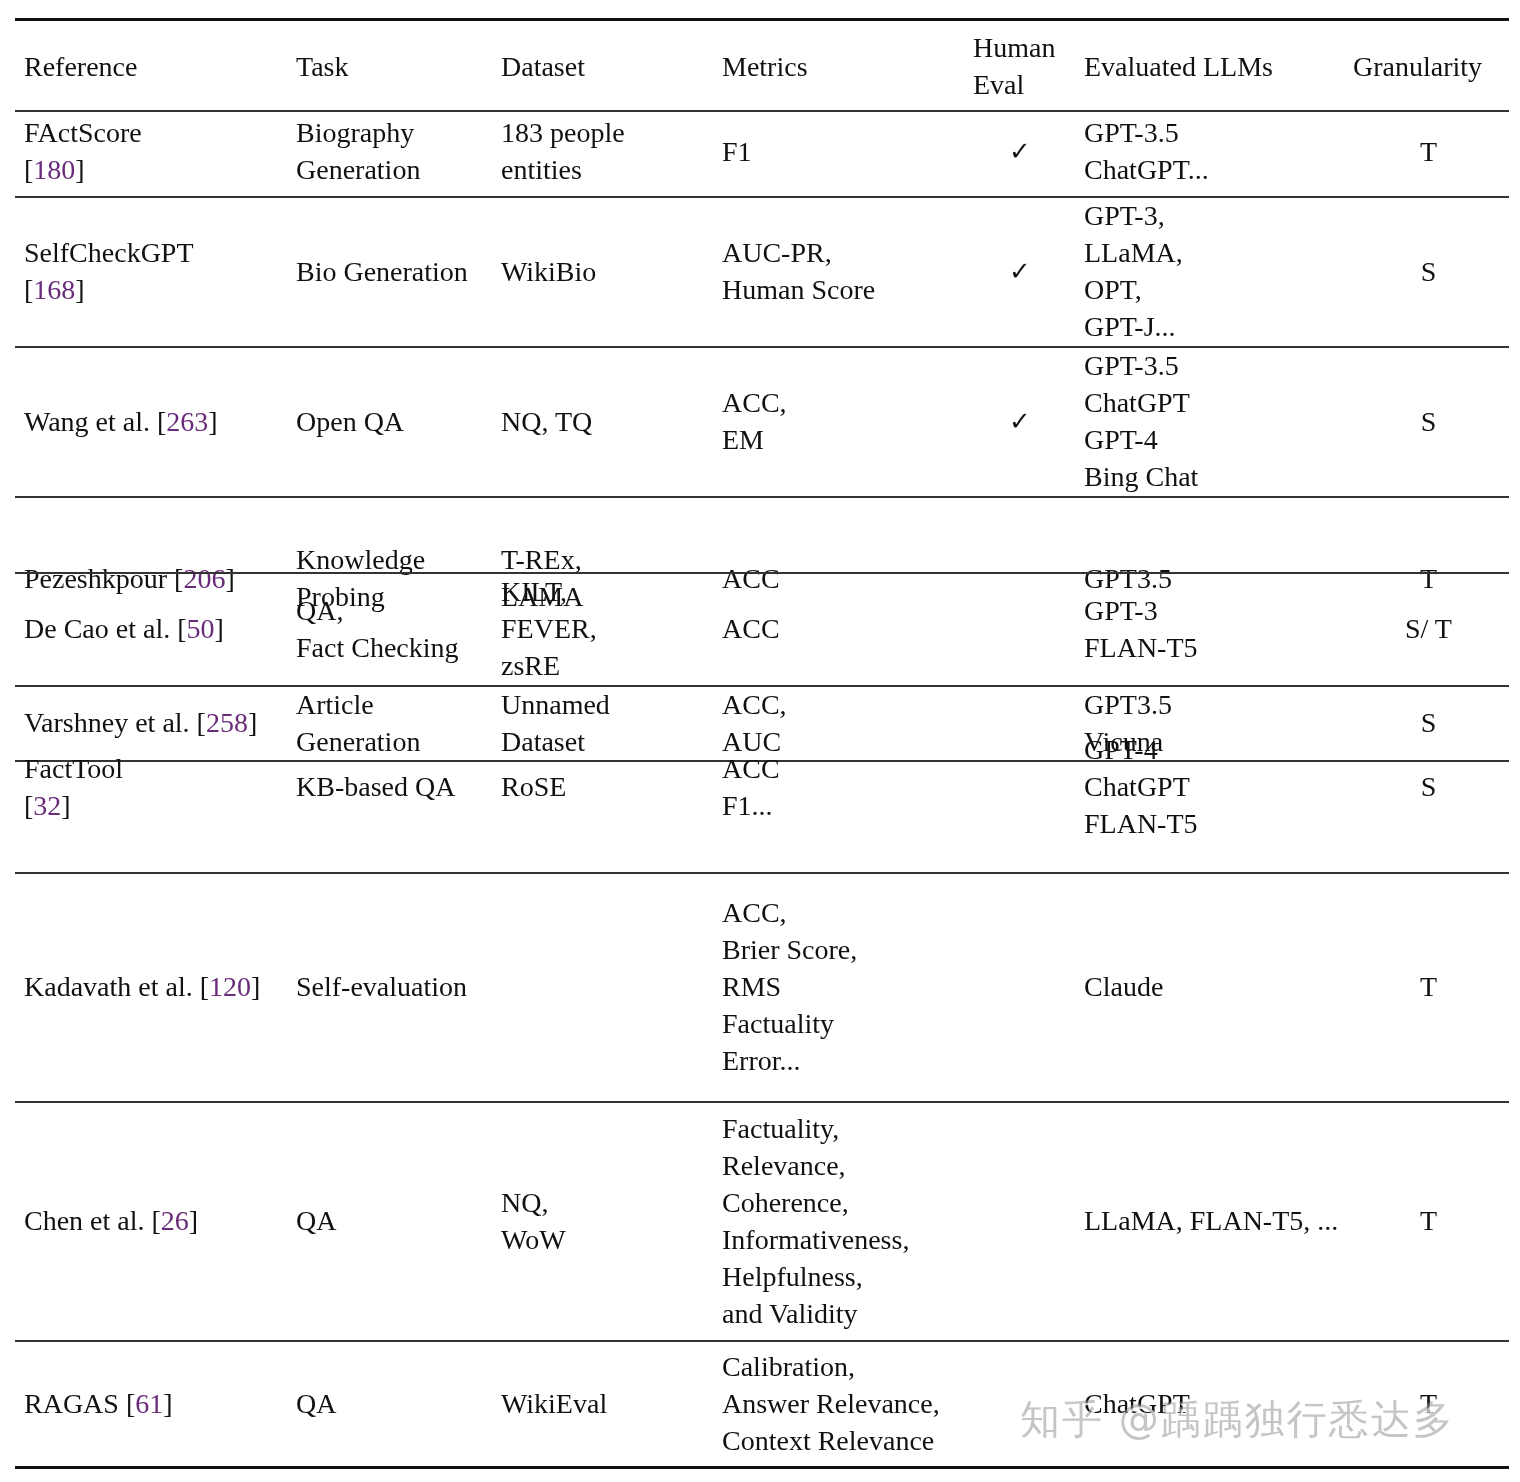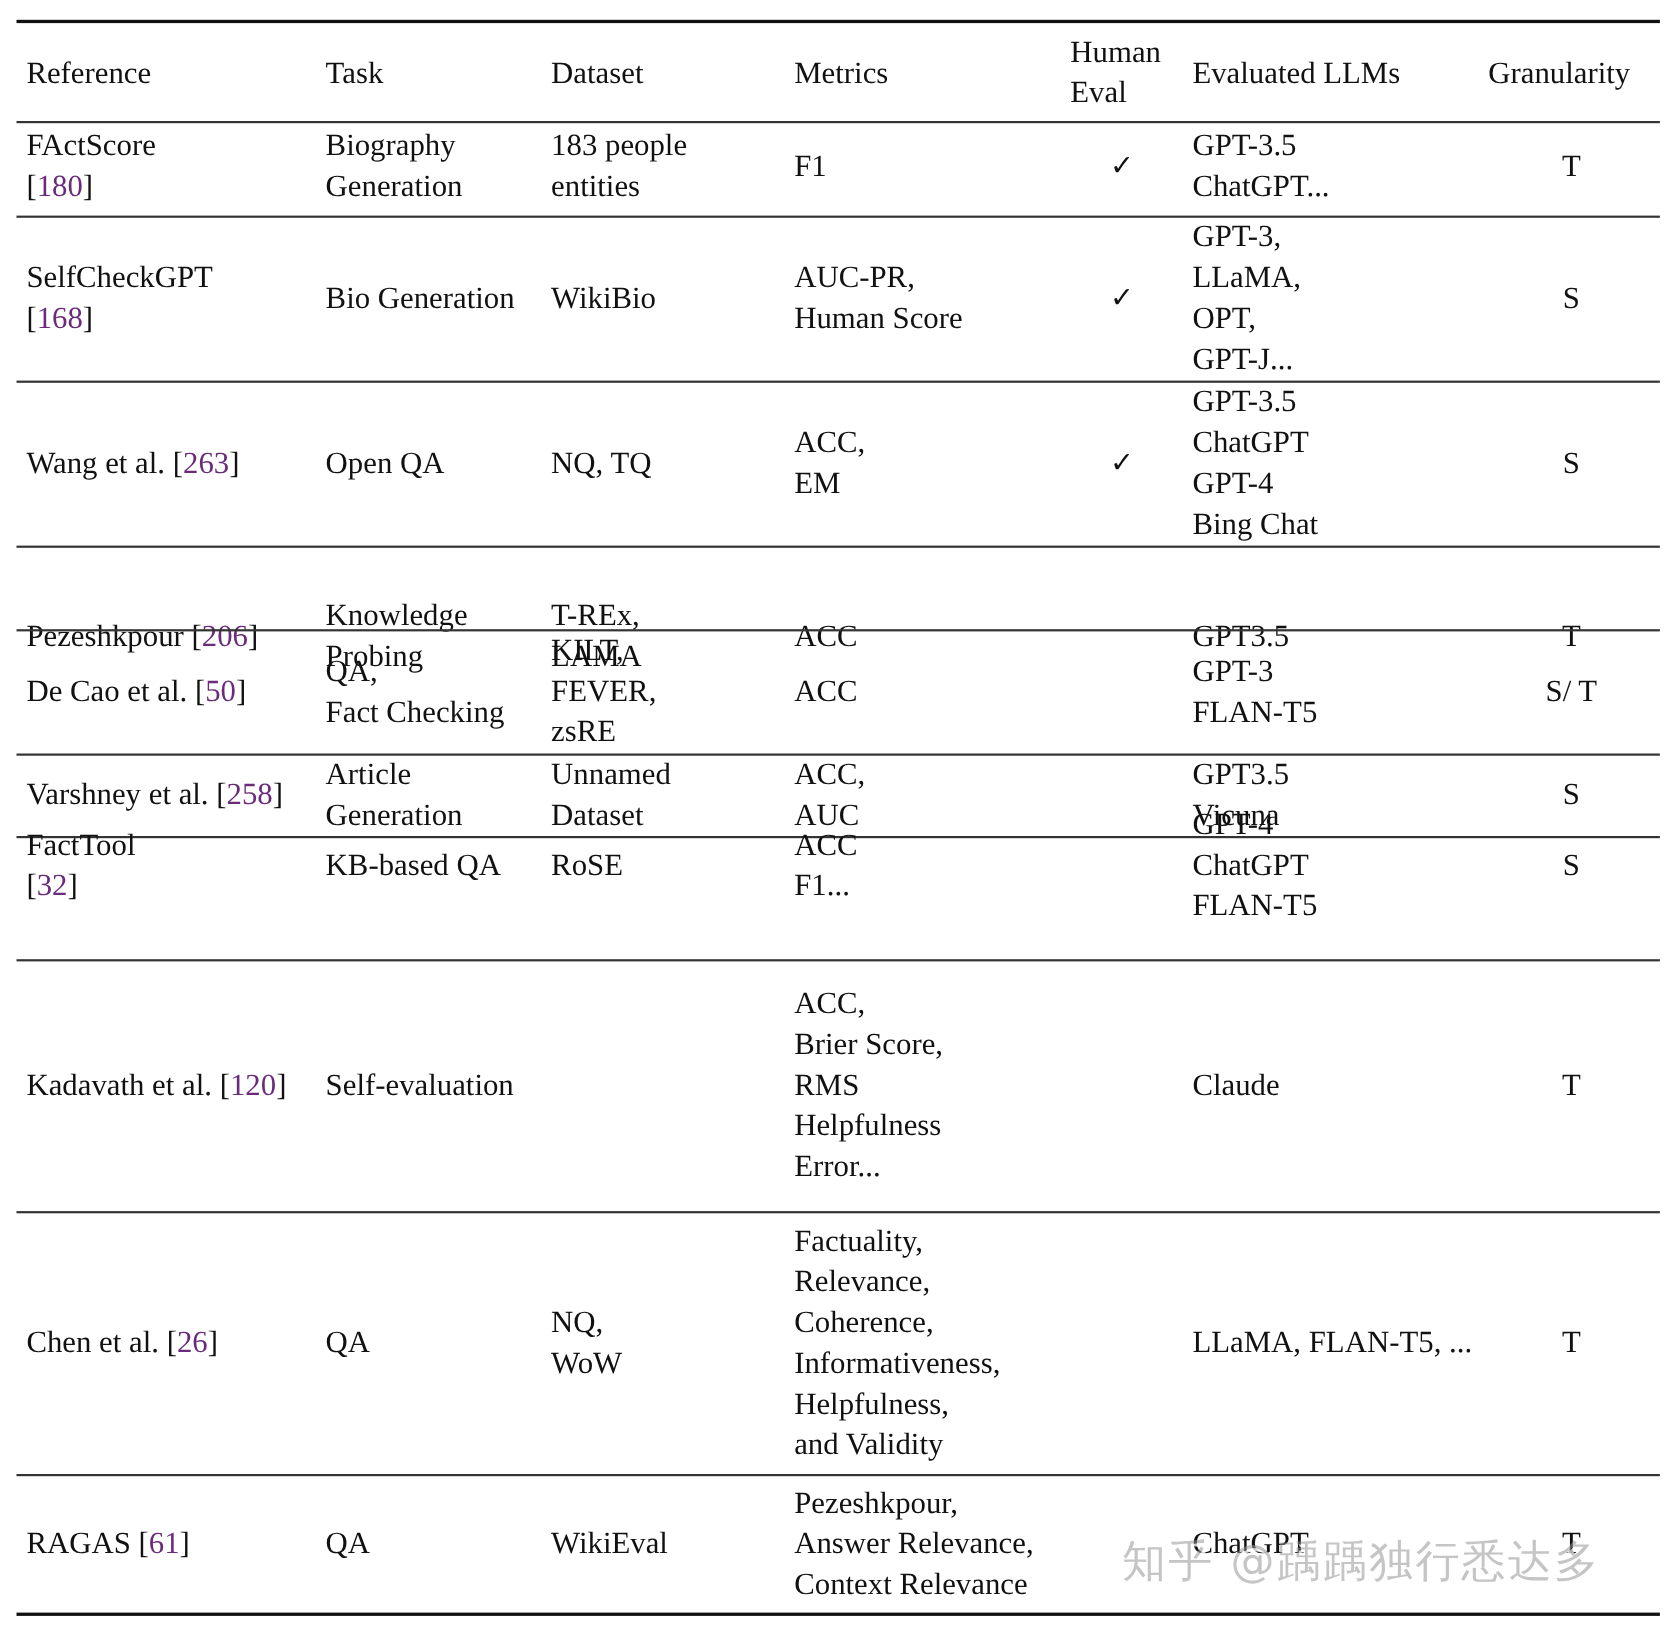--- a/index.html
+++ b/index.html
@@ -259,21 +259,21 @@
         <div class="cell c-ref">
           <span><span style="display: inline;">Kadavath et al.</span> <span style="display: inline;"><span style="display: inline;">[</span><span class="ref" style="display: inline;">120</span><span style="display: inline;">]</span></span></span>
         </div>
         <div class="cell c-task">
           <span>Self-evaluation</span>
         </div>
         <div class="cell c-met">
           <span>ACC,</span>
           <span>Brier Score,</span>
           <span>RMS</span>
-          <span>Helpfulness</span>
+          <span>Factuality</span>
           <span>Error...</span>
         </div>
         <div class="cell c-hum center check">
           <span></span>
         </div>
         <div class="cell c-llm">
           <span>Claude</span>
         </div>
         <div class="cell c-gran center">
           <span>T</span>
@@ -314,21 +314,21 @@
         <div class="cell c-ref">
           <span><span style="display: inline;">RAGAS</span> <span style="display: inline;"><span style="display: inline;">[</span><span class="ref" style="display: inline;">61</span><span style="display: inline;">]</span></span></span>
         </div>
         <div class="cell c-task">
           <span>QA</span>
         </div>
         <div class="cell c-data">
           <span>WikiEval</span>
         </div>
         <div class="cell c-met">
-          <span>Pezeshkpour,</span>
+          <span>Calibration,</span>
           <span>Answer Relevance,</span>
           <span>Context Relevance</span>
         </div>
         <div class="cell c-hum center check">
           <span></span>
         </div>
         <div class="cell c-llm">
           <span>ChatGPT</span>
         </div>
         <div class="cell c-gran center">

